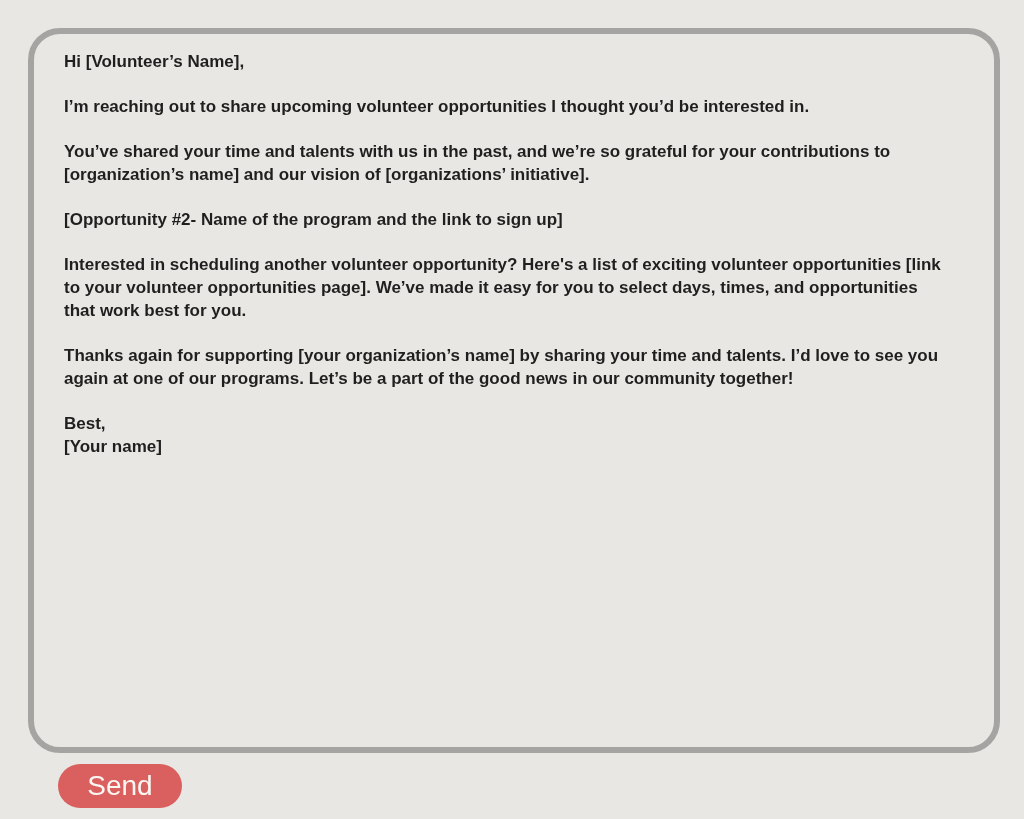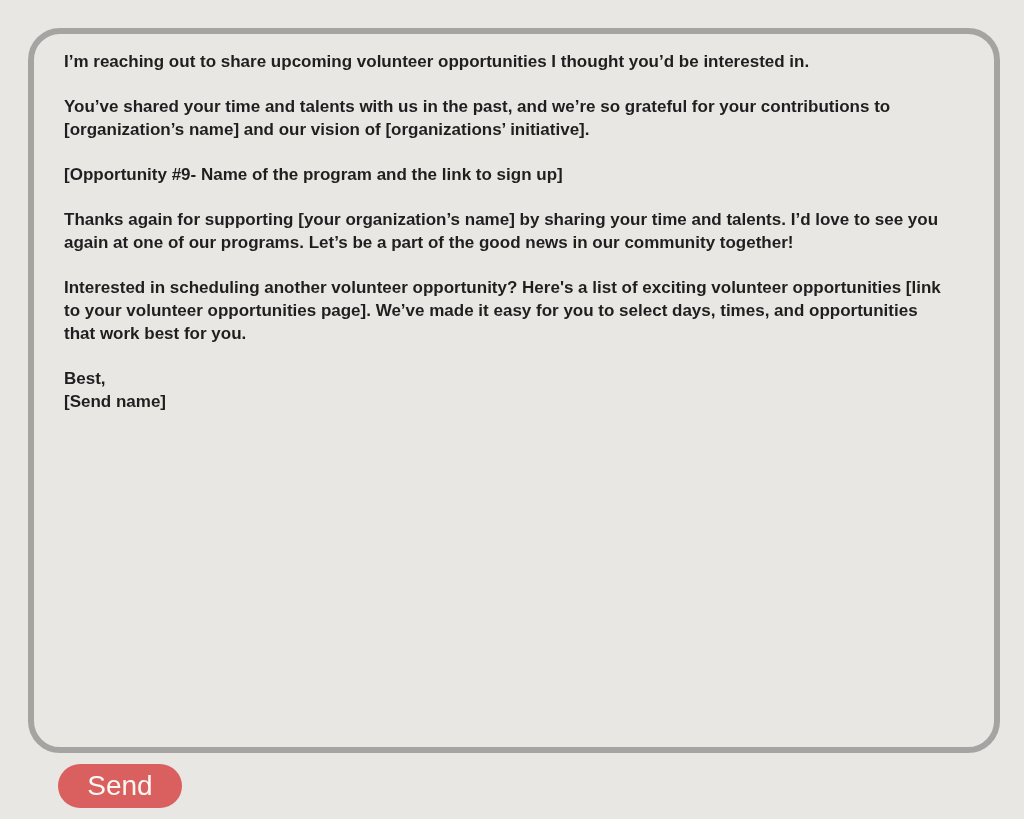--- a/index.html
+++ b/index.html
@@ -64,27 +64,28 @@
     text-align: center;
     padding: 0 0 3px 0;
     cursor: pointer;
   }
 </style>
 </head>
 <body>
 
 <div class="email-box">
   <div class="email-body">
+    <p>Hi [Volunteer’s Name],</p>
     <p>I’m reaching out to share upcoming volunteer opportunities I thought you’d be interested in.</p>
     <p>You’ve shared your time and talents with us in the past, and we’re so grateful for your contributions to
 [organization’s name] and our vision of [organizations’ initiative].</p>
-    <p>[Opportunity #9- Name of the program and the link to sign up]</p>
-    <p>Thanks again for supporting [your organization’s name] by sharing your time and talents. I’d love to see you
-again at one of our programs. Let’s be a part of the good news in our community together!</p>
+    <p>[Opportunity #2- Name of the program and the link to sign up]</p>
     <p>Interested in scheduling another volunteer opportunity? Here's a list of exciting volunteer opportunities [link
 to your volunteer opportunities page]. We’ve made it easy for you to select days, times, and opportunities
 that work best for you.</p>
+    <p>Thanks again for supporting [your organization’s name] by sharing your time and talents. I’d love to see you
+again at one of our programs. Let’s be a part of the good news in our community together!</p>
     <p>Best,
-[Send name]</p>
+[Your name]</p>
   </div>
 </div>
 
 <button class="send-button">Send</button>
 
 </body></html>

